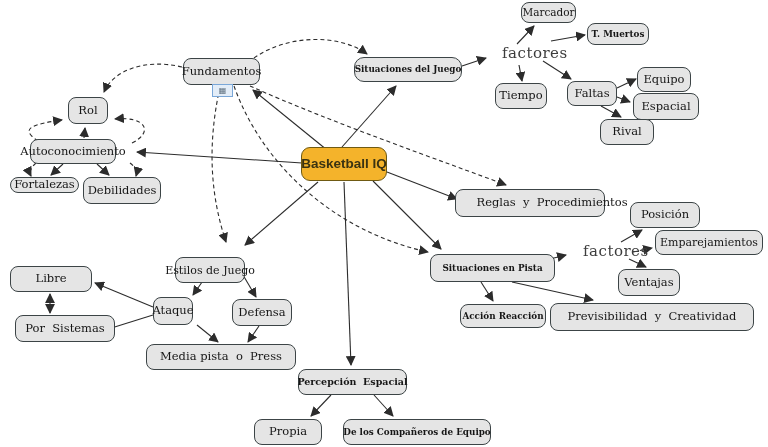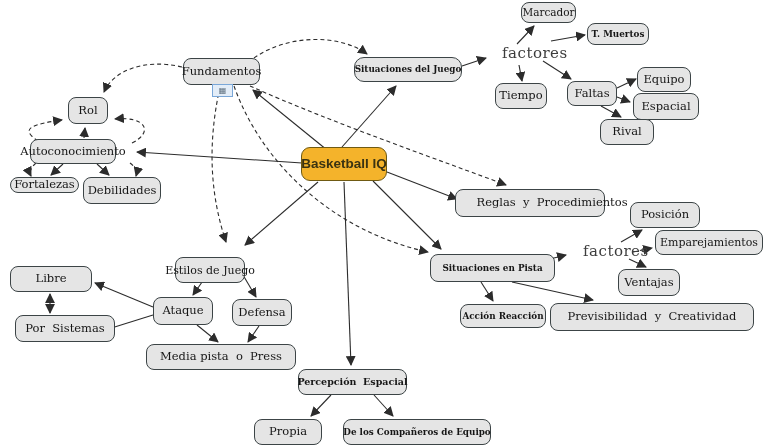--- a/index.html
+++ b/index.html
@@ -100,21 +100,21 @@
       <div class="node" style="left: 455px; top: 189px; width: 150px; height: 28px; padding-left: 46px;">Reglas  y  Procedimientos</div>
       <div class="node sm" style="left: 430px; top: 254px; width: 125px; height: 28px;">Situaciones en Pista</div>
       <div class="node" style="left: 630px; top: 202px; width: 70px; height: 26px;">Posición</div>
       <div class="node md11" style="left: 655px; top: 230px; width: 108px; height: 25px;">Emparejamientos</div>
       <div class="node" style="left: 618px; top: 269px; width: 62px; height: 27px;">Ventajas</div>
       <div class="node sm" style="left: 460px; top: 304px; width: 86px; height: 24px;">Acción Reacción</div>
       <div class="node" style="left: 550px; top: 303px; width: 204px; height: 28px;">Previsibilidad  y  Creatividad</div>
       <div class="node md11" style="left: 175px; top: 249px; width: 70px; height: 26px; margin-top: 8px;">Estilos de Juego</div>
       <div class="node" style="left: 10px; top: 266px; width: 82px; height: 26px;">Libre</div>
       <div class="node" style="left: 15px; top: 315px; width: 100px; height: 27px;">Por  Sistemas</div>
-      <div class="node" style="left: 153px; top: 297px; width: 60px; height: 28px;">Ataque</div>
+      <div class="node" style="left: 153px; top: 297px; width: 40px; height: 28px;">Ataque</div>
       <div class="node" style="left: 232px; top: 299px; width: 60px; height: 27px;">Defensa</div>
       <div class="node" style="left: 146px; top: 344px; width: 150px; height: 26px;">Media pista  o  Press</div>
       <div class="node sm2" style="left: 298px; top: 369px; width: 109px; height: 26px;">Percepción  Espacial</div>
       <div class="node" style="left: 254px; top: 419px; width: 68px; height: 26px;">Propia</div>
       <div class="node sm" style="left: 343px; top: 419px; width: 148px; height: 26px;">De los Compañeros de Equipo</div>
       <div class="plain" style="left: 502px; top: 44px;">factores</div>
       <div class="plain" style="left: 583px; top: 242px;">factores</div>
     </div>
   <div id="resource-chip" title="">▦</div>
 </div>

